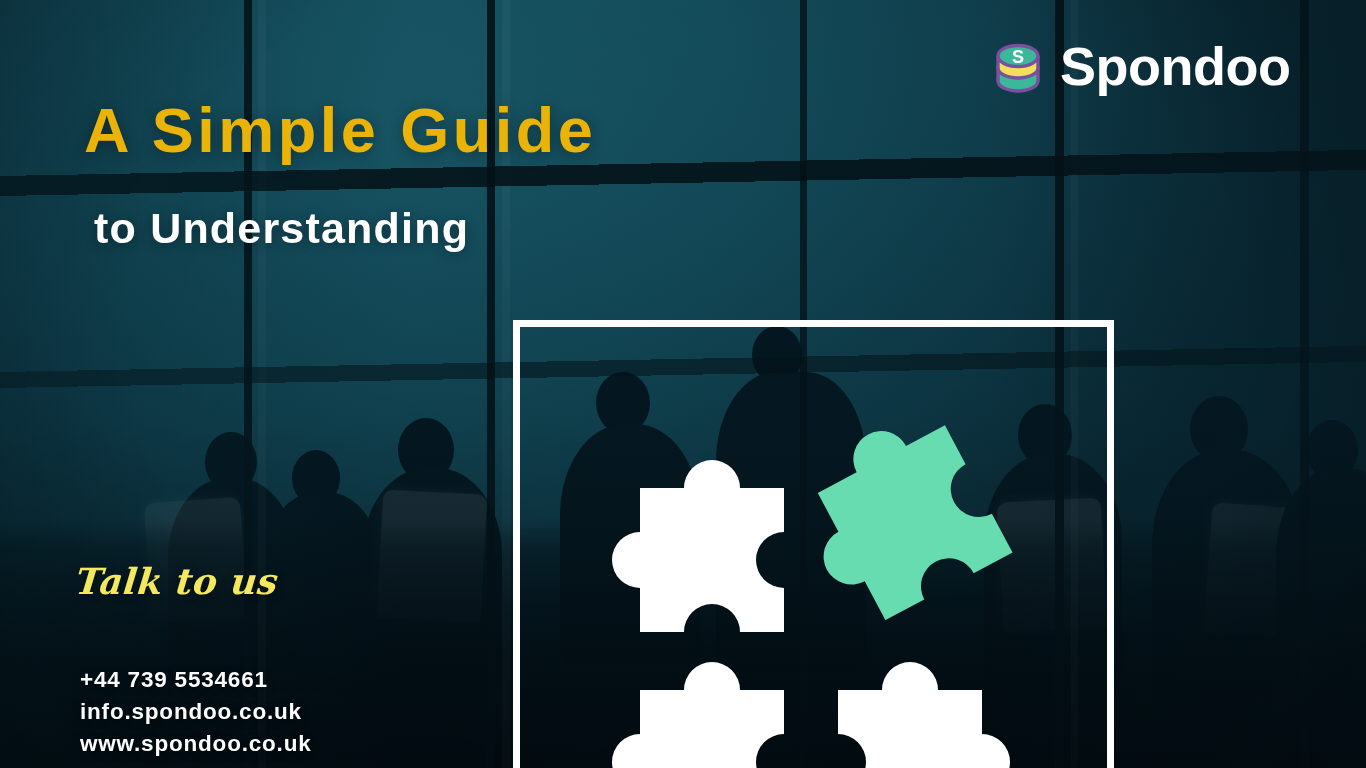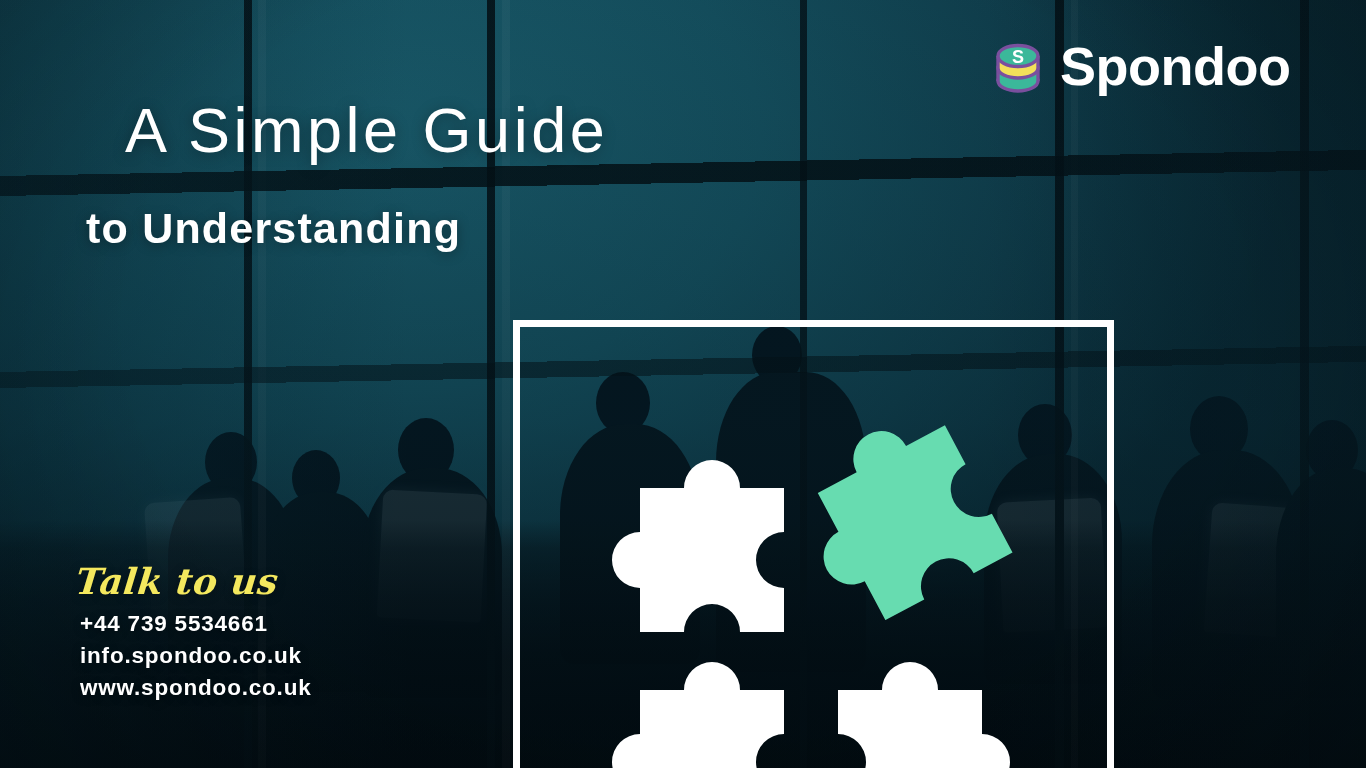--- a/index.html
+++ b/index.html
@@ -93,56 +93,55 @@
     font-size: 54px;
     font-weight: 700;
     letter-spacing: -0.5px;
     line-height: 1;
     text-align: right;
   }
 
   .headline {
     position: absolute;
     left: 84px; top: 96px;
-    color: #ffffff;
+    color: #eab308;
     font-size: 63px;
-    font-weight: 400;
+    font-weight: 700;
     letter-spacing: 3.5px;
     line-height: 1.08;
     text-shadow: 0 2px 14px rgba(0,0,0,.35);
-    margin-left: 41px;
   }
   .subhead {
     position: absolute;
     left: 86px; top: 198px;
     color: #ffffff;
     font-size: 43px;
     font-weight: 700;
     letter-spacing: 1.2px;
     line-height: 1.42;
     text-shadow: 0 2px 12px rgba(0,0,0,.35);
   }
-  .subhead div { white-space: nowrap; }
+  .subhead div { white-space: nowrap; margin-left: 8px; }
 
   .talk {
     position: absolute;
     left: 76px; top: 560px;
     color: #f4e85e;
     font-size: 36px;
     font-weight: 700;
     font-style: italic;
     font-family: "DejaVu Serif", serif;
     letter-spacing: 0.5px;
     transform: skewX(-6deg);
     text-shadow: 0 2px 10px rgba(0,0,0,.35);
   }
 
   .contact {
     position: absolute;
-    left: 80px; top: 608px;
+    left: 80px; top: 664px;
     color: #ffffff;
     font-size: 22.5px;
     font-weight: 700;
     letter-spacing: 0.8px;
     line-height: 1.42;
     text-shadow: 0 2px 10px rgba(0,0,0,.40);
   }
 
   .frame {
     position: absolute;

